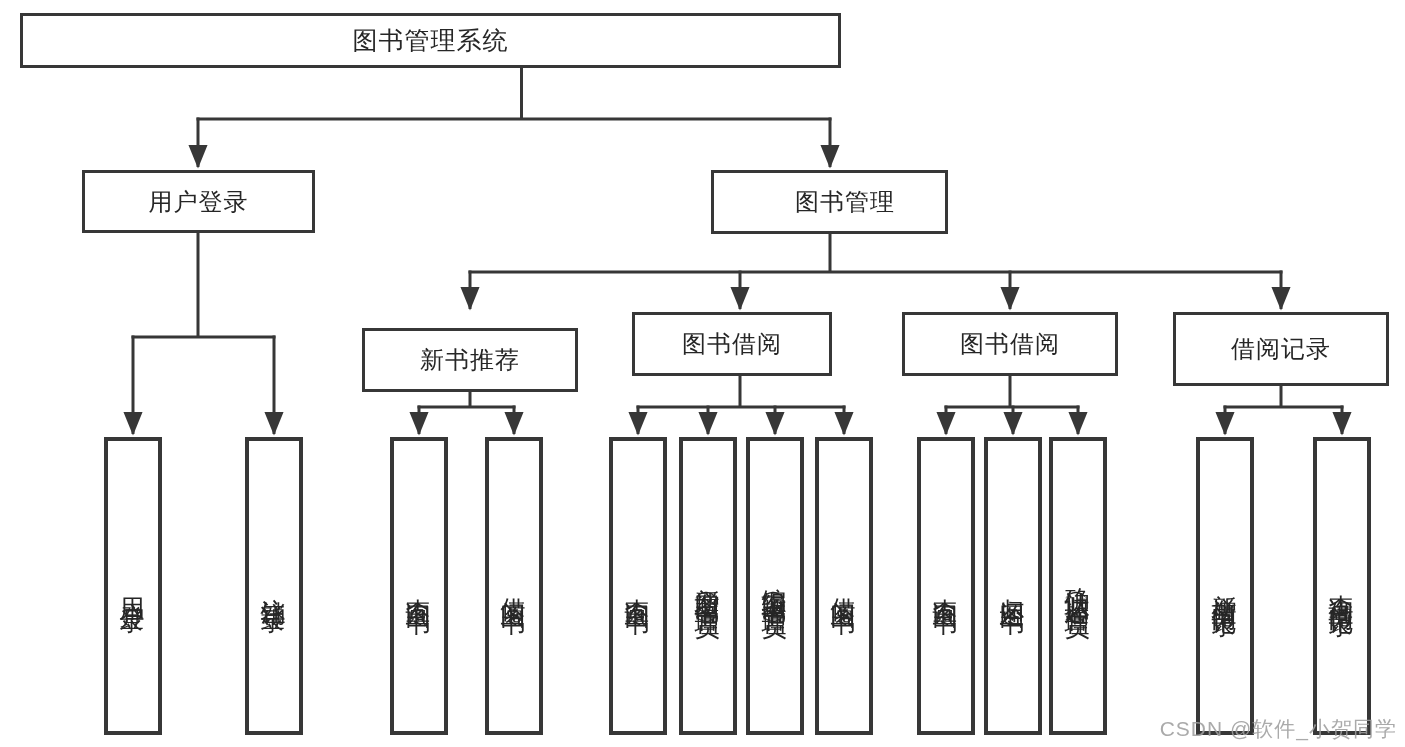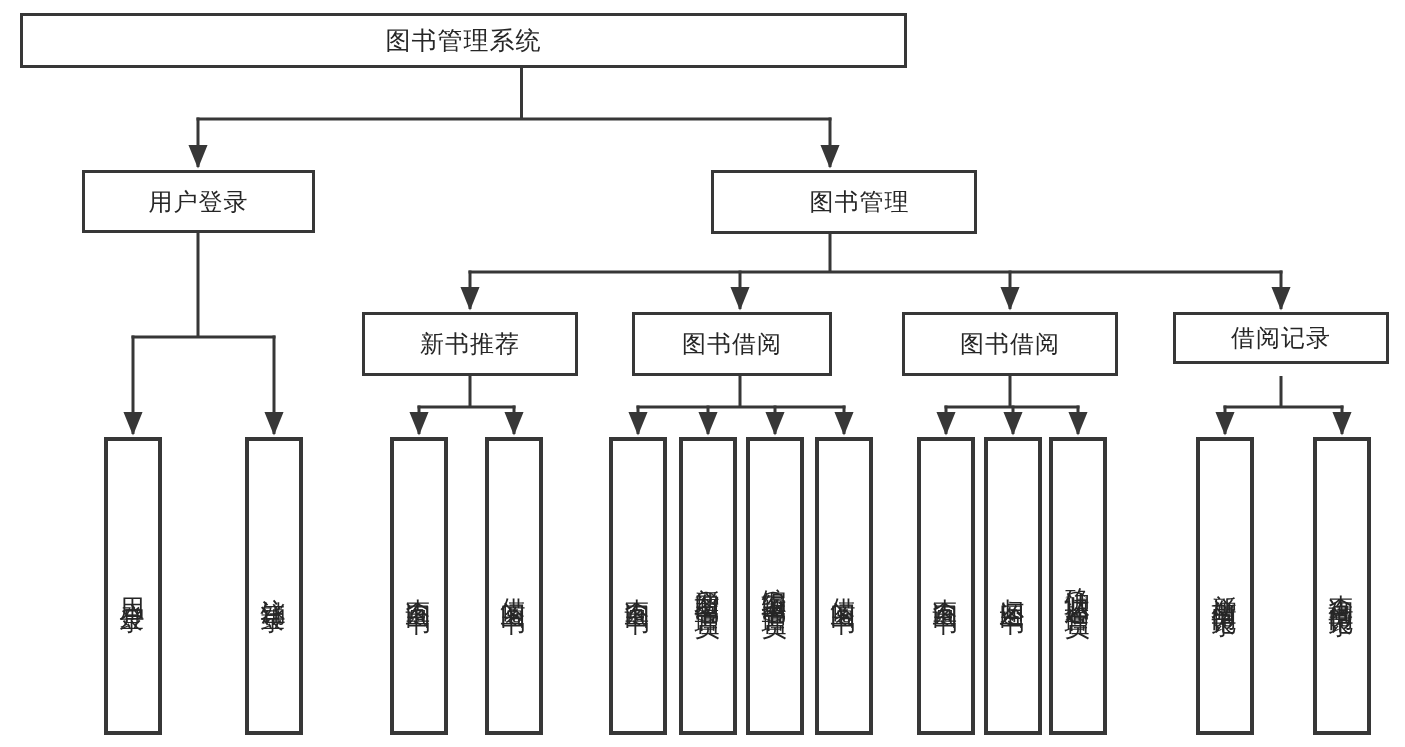--- a/index.html
+++ b/index.html
@@ -110,42 +110,43 @@
       </g>
 
       <g>
         <path d="M1281 376 V407 M1223.5 407 H1343.5"></path>
         <line x1="1225" y1="405.5" x2="1225" y2="434" marker-end="url(#ah)"></line>
         <line x1="1342" y1="405.5" x2="1342" y2="434" marker-end="url(#ah)"></line>
       </g>
     </g>
   </svg>
 
-  <div class="node root" style="left:20px; top:13px; width:887px; height:55px;">图书管理系统</div>
+  <div class="node root" style="left:20px; top:13px; width:821px; height:55px;">图书管理系统</div>
 
   <div class="node" style="left:82px; top:170px; width:233px; height:63px;">用户登录</div>
-  <div class="node" style="left:711px; top:170px; width:266px; height:64px;padding-left:31px;">图书管理</div>
+  <div class="node" style="left:711px; top:170px; width:237px; height:64px;padding-left:31px;">图书管理</div>
 
-  <div class="node" style="left:362px; top:312px; width:216px; height:64px;">新书推荐</div>
+  <div class="node" style="left:362px; top:328px; width:216px; height:64px;">新书推荐</div>
   <div class="node" style="left:632px; top:312px; width:200px; height:64px;">图书借阅</div>
   <div class="node" style="left:902px; top:312px; width:216px; height:64px;">图书借阅</div>
-  <div class="node" style="left:1173px; top:312px; width:216px; height:52px;">借阅记录</div>
+  <div class="node" style="left:1173px; top:312px; width:216px; height:74px;">借阅记录</div>
 
   <div class="node leaf" style="left:104px; top:437px; width:58px; height:298px;">用户登录</div>
   <div class="node leaf" style="left:245px; top:437px; width:58px; height:298px;">注销登录</div>
 
   <div class="node leaf" style="left:390px; top:437px; width:58px; height:298px;">查询图书</div>
   <div class="node leaf" style="left:485px; top:437px; width:58px; height:298px;">借阅图书</div>
 
   <div class="node leaf" style="left:609px; top:437px; width:58px; height:298px;">查询图书</div>
   <div class="node leaf" style="left:679px; top:437px; width:58px; height:298px;">新增图书（管理员）</div>
   <div class="node leaf" style="left:746px; top:437px; width:58px; height:298px;">编辑图书（管理员）</div>
   <div class="node leaf" style="left:815px; top:437px; width:58px; height:298px;">借阅图书</div>
 
   <div class="node leaf" style="left:917px; top:437px; width:58px; height:298px;">查询图书</div>
   <div class="node leaf" style="left:984px; top:437px; width:58px; height:298px;">归还图书</div>
   <div class="node leaf" style="left:1049px; top:437px; width:58px; height:298px;">确认归还（管理员）</div>
 
   <div class="node leaf" style="left:1196px; top:437px; width:58px; height:298px;">新增借阅记录</div>
   <div class="node leaf" style="left:1313px; top:437px; width:58px; height:298px;">查询借阅记录</div>
 
+  <div class="watermark">CSDN @软件_小贺同学</div>
 
 </div>
 
 </body></html>

